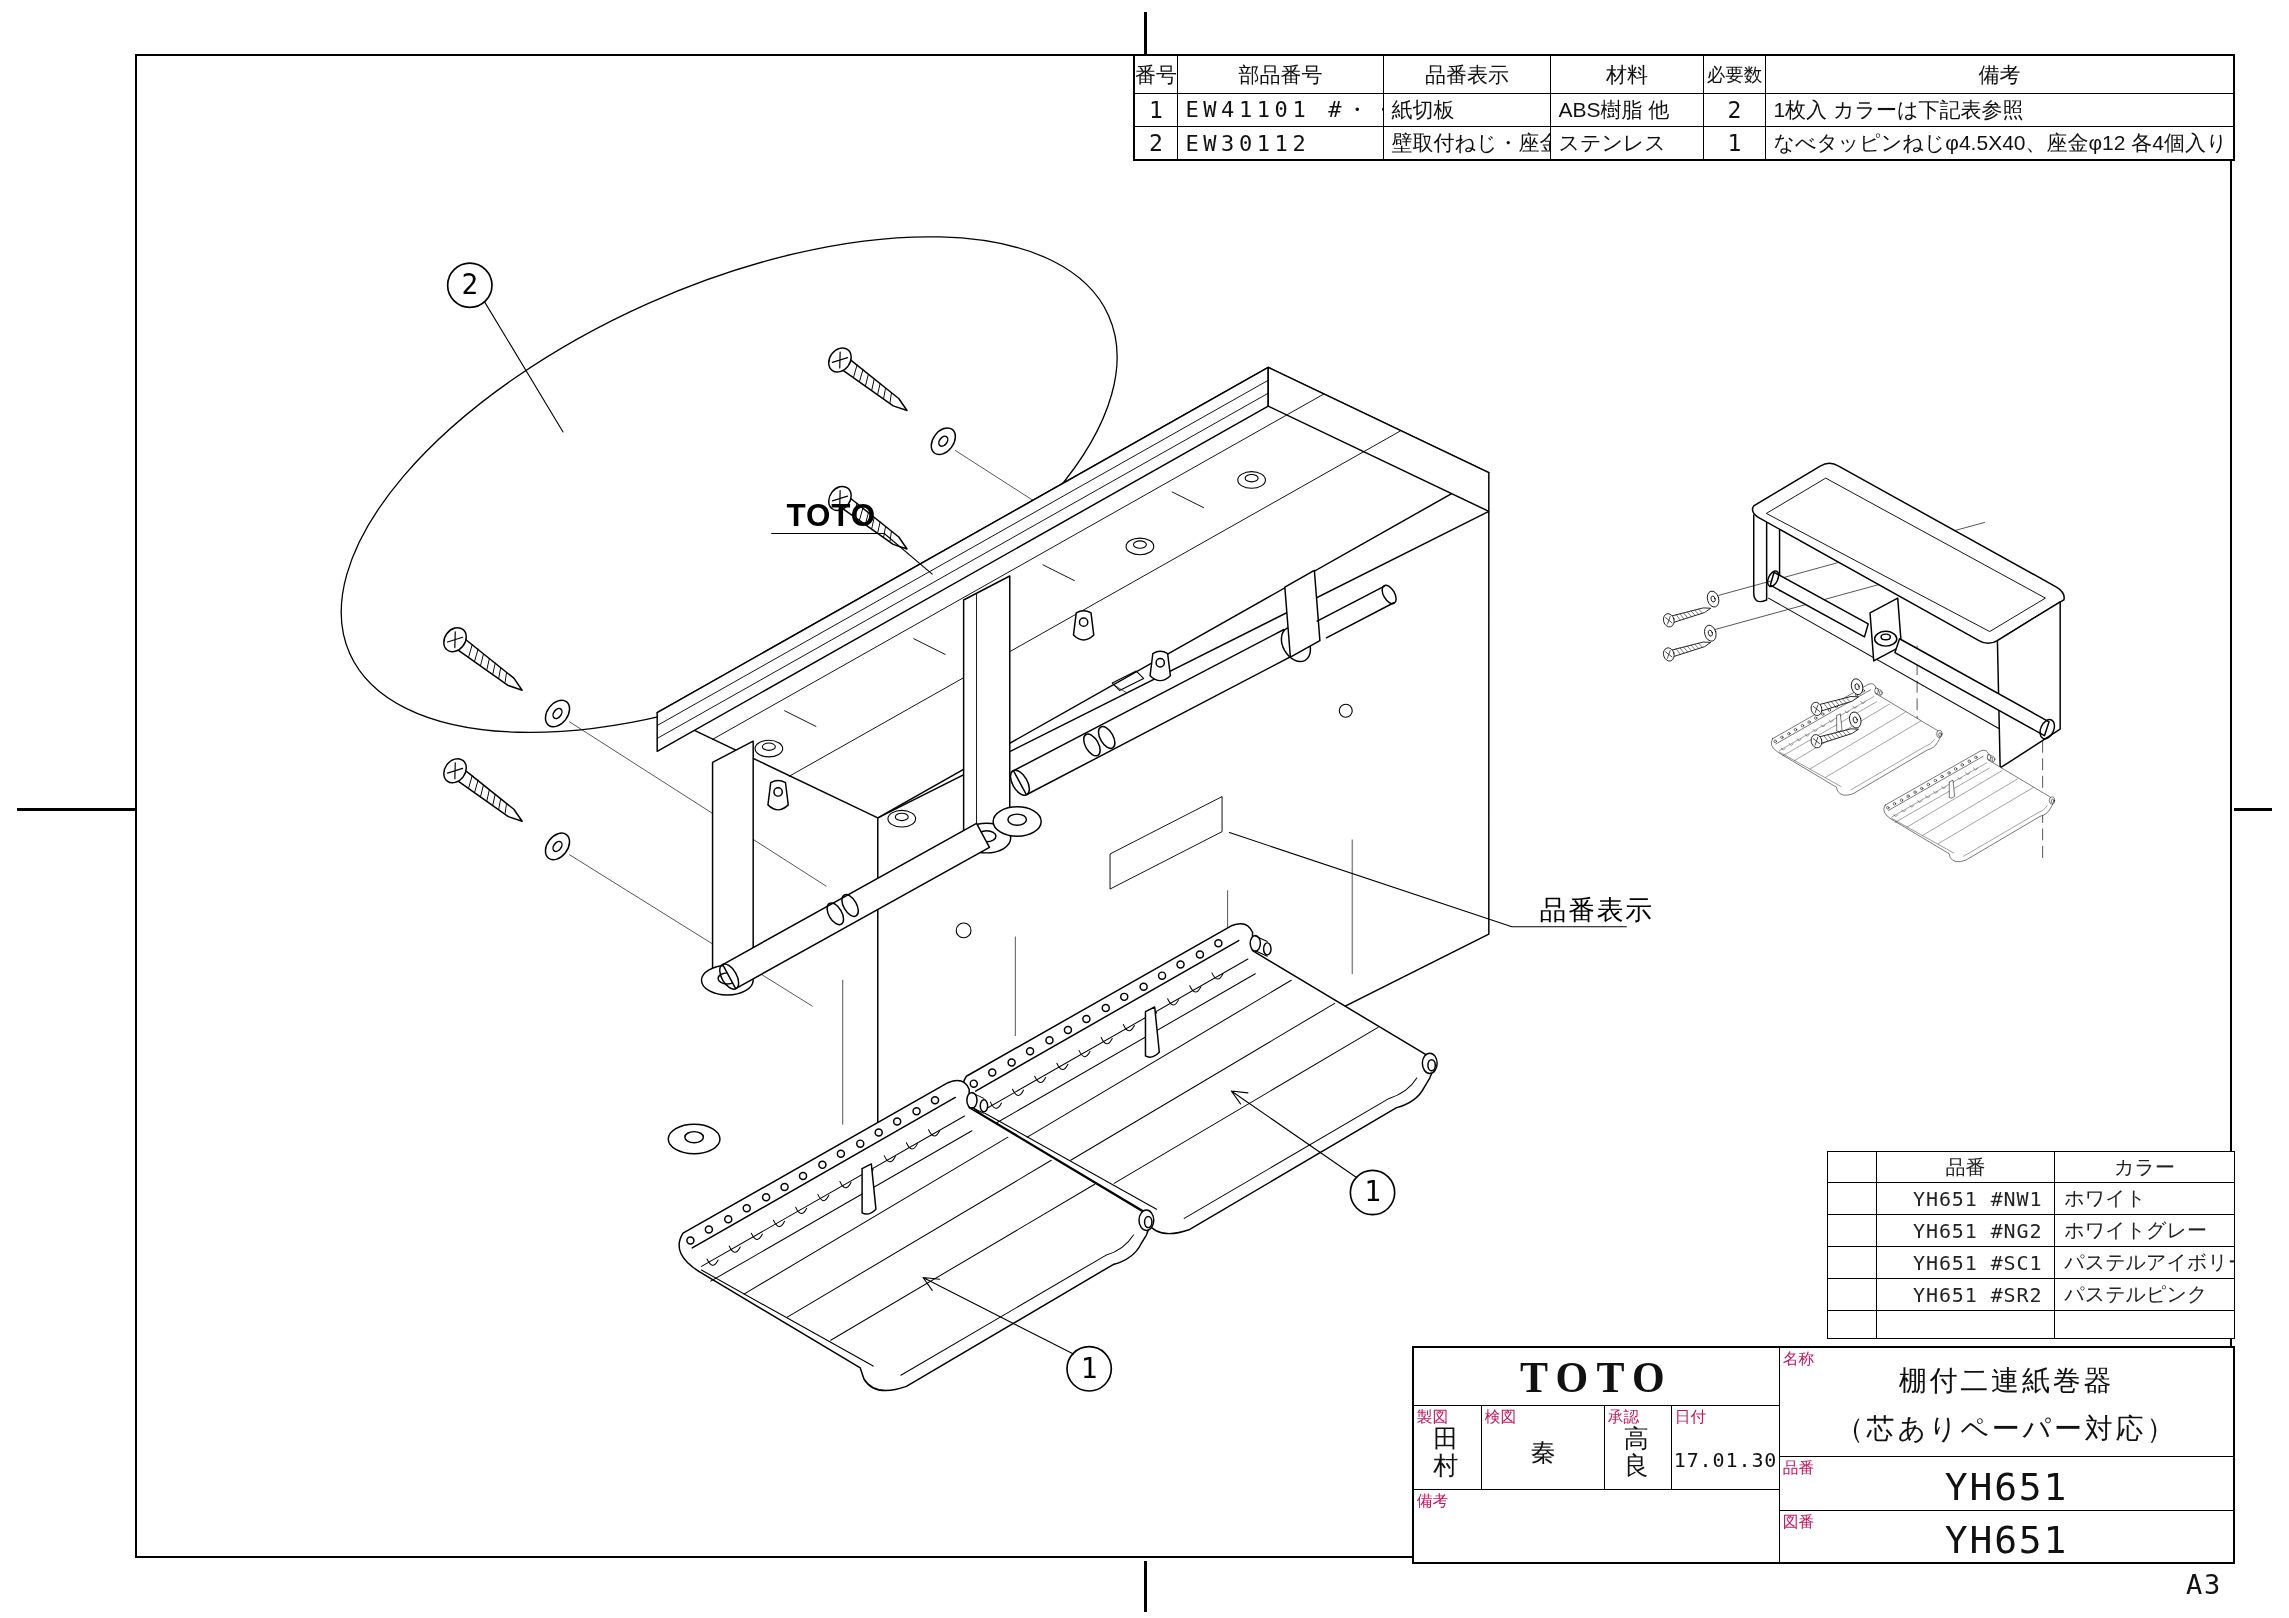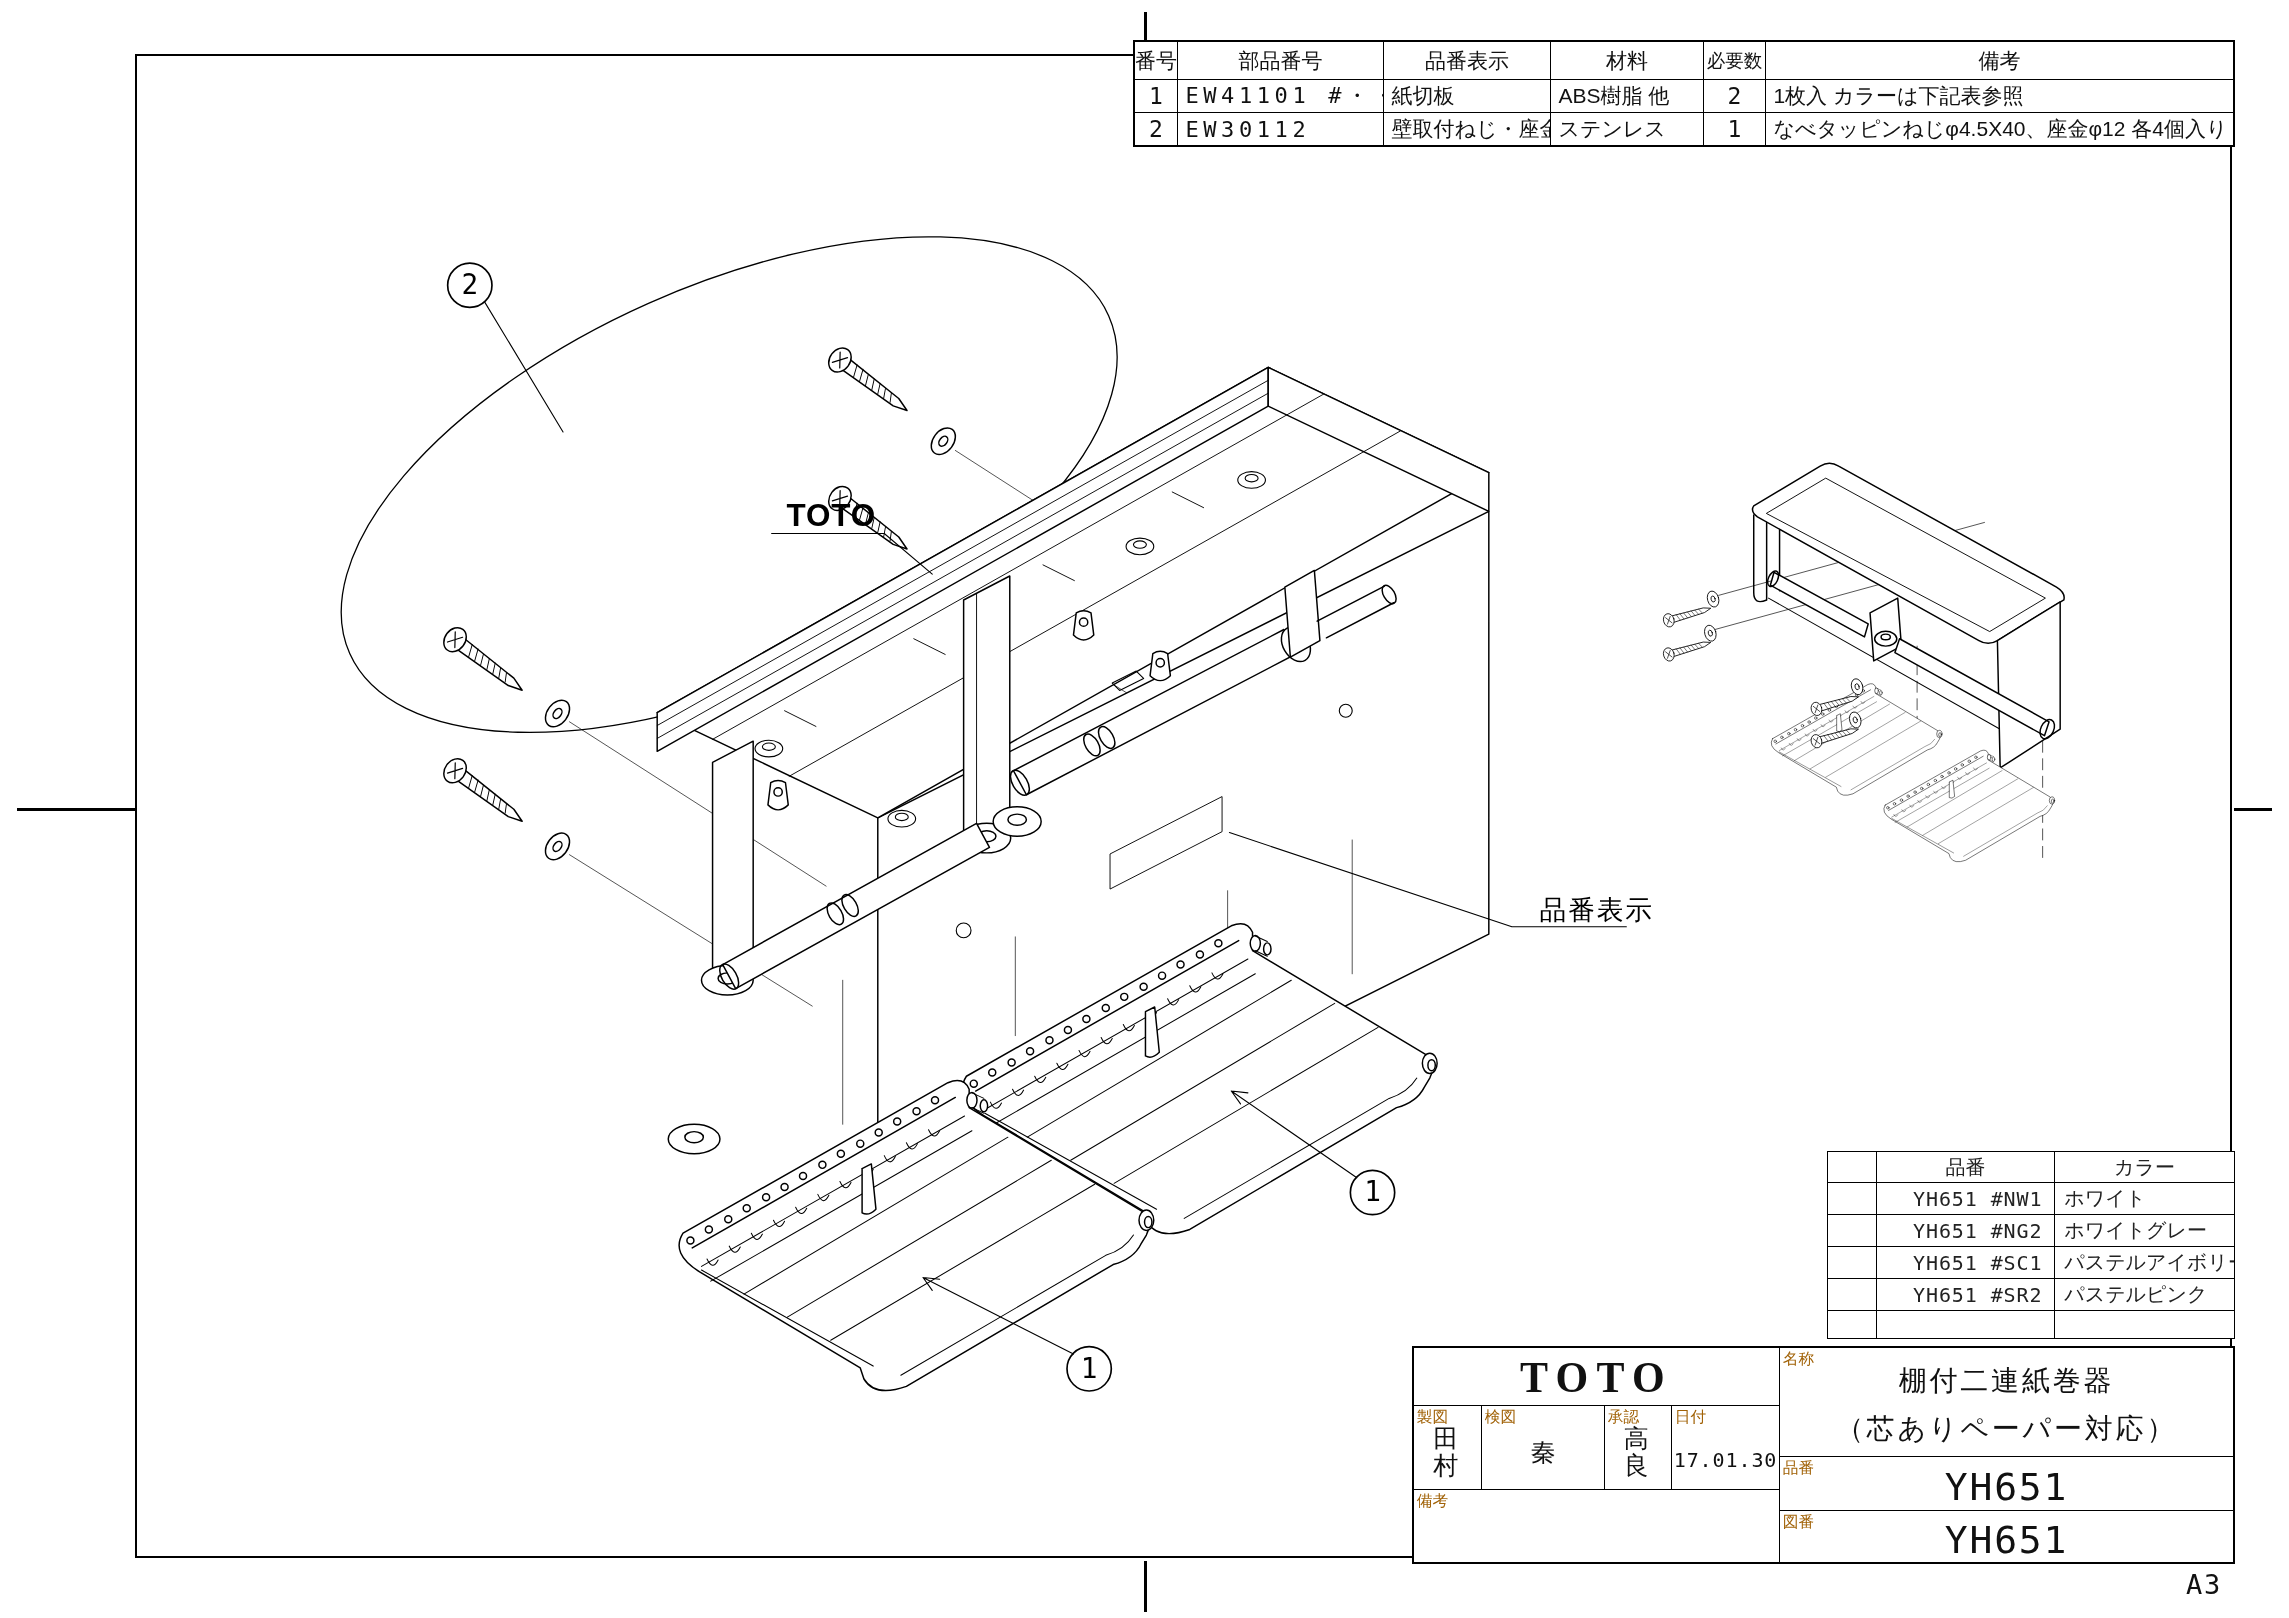--- a/index.html
+++ b/index.html
@@ -6,21 +6,21 @@
   body{
     width:2290px;height:1619px;position:relative;background:#fff;
     font-family:"Liberation Sans",sans-serif;color:#111;
     -webkit-font-smoothing:antialiased;
   }
   .abs{position:absolute;}
   
   #frame{left:135px;top:54px;width:2097px;height:1504px;border:2.8px solid #000;box-sizing:border-box;}
   .tick{background:#000;}
   
-  #parts-table{left:1133px;top:40px;width:1102px;border:2.8px solid #000;box-sizing:border-box;background:#fff;}
+  #parts-table{left:1133px;top:54px;width:1102px;border:2.8px solid #000;box-sizing:border-box;background:#fff;}
   #parts-table .row{display:grid;grid-template-columns:42px 206px 167px 153px 62px 1fr;}
   #parts-table .cell{border-left:1.8px solid #000;border-top:1.8px solid #000;display:flex;align-items:center;
      padding:1.8px 7.4px;font-size:21px;white-space:nowrap;overflow:hidden;box-sizing:border-box;height:33px;}
   #parts-table .row:first-child .cell{border-top:none;height:37px;}
   #parts-table .cell:first-child{border-left:none;}
   #parts-table .hd{justify-content:center;padding:1.8px 1.8px;}
   #parts-table .ctr{justify-content:center;}
   #parts-table .pn{font-family:"DejaVu Sans Mono",monospace;letter-spacing:4.6px;font-size:22px;}
   #parts-table .qy{font-family:"DejaVu Sans Mono",monospace;font-size:23px;}
   
@@ -34,21 +34,21 @@
   #color-table .code{font-family:"DejaVu Sans Mono",monospace;font-size:20px;letter-spacing:0.9px;padding-left:36px;}
   
   #title-block{left:1412px;top:1346px;width:823px;height:218px;border:2.8px solid #000;box-sizing:border-box;display:flex;background:#fff;}
   #tb-left{width:365px;border-right:1.8px solid #000;display:flex;flex-direction:column;}
   #tb-right{flex:1;display:flex;flex-direction:column;}
   .tb-logo{height:57px;border-bottom:1.8px solid #000;display:flex;align-items:center;justify-content:center;}
   .toto-big{font-family:"Liberation Serif",serif;font-weight:bold;font-size:42px;letter-spacing:8.3px;transform:scaleY(1.04);}
   .sig-row{height:83px;border-bottom:1.8px solid #000;display:flex;}
   .sig{border-right:1.8px solid #000;position:relative;display:flex;align-items:center;justify-content:center;}
   .sig:last-child{border-right:none;}
-  .lab{position:absolute;top:0.9px;left:2.8px;font-size:15.7px;letter-spacing:0;color:#a16207;}
+  .lab{position:absolute;top:0.9px;left:2.8px;font-size:15.7px;letter-spacing:0;color:#be185d;}
   .stacked{width:1.15em;word-break:break-all;line-height:1.08;font-size:25px;text-align:left;margin-top:9.2px;}
   .single{font-size:25px;margin-top:9.2px;}
   .dateval{font-family:"DejaVu Sans Mono",monospace;font-size:20px;margin-top:25px;letter-spacing:0.9px;}
   .rem-row{flex:1;position:relative;}
   .cellblock{position:relative;display:flex;align-items:center;justify-content:center;flex-direction:column;}
   #tb-name{height:108px;border-bottom:1.8px solid #000;}
   #tb-name .nm{font-size:28px;letter-spacing:2.8px;line-height:1.45;margin-top:7.4px;}
   #tb-pn{height:53px;border-bottom:1.8px solid #000;}
   #tb-dn{flex:1;}
   .bignum{font-family:"DejaVu Sans Mono",monospace;font-size:38px;letter-spacing:1.8px;margin-top:7.4px;}

